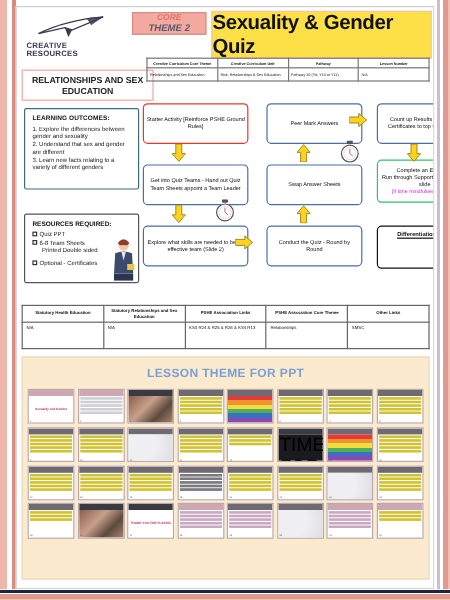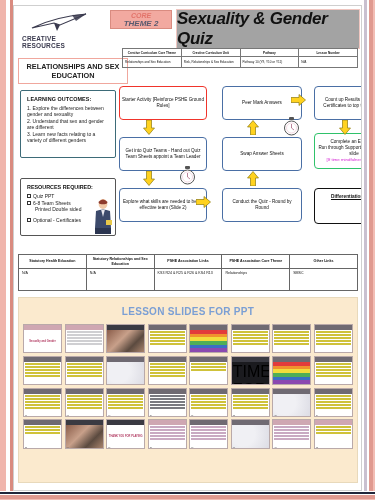--- a/index.html
+++ b/index.html
@@ -36,22 +36,22 @@
            color:#3b3b4f; letter-spacing:.2px; line-height:7px; }
   .core-theme {
     position:absolute; left:94px; top:2px; width:62px; height:19px;
     background:#f2a9a0; border:1px solid #d98b80;
     display:flex; align-items:center; justify-content:center;
   }
   .core-theme span { font-size:8px; font-weight:bold; color:#5a5a6e; line-height:8px; text-align:center; }
   .core-word { display:block; color:#e2746a; font-size:7px; }
   .title-box {
     position:absolute; left:160px; top:1px; width:184px; height:40px;
-    background:#a3a3a3; border:1px solid #f0c6c0;
-    display:flex; align-items:center; justify-content:center;font-style:italic;
+    background:#fde047; border:1px solid #f0c6c0;
+    display:flex; align-items:center; justify-content:center;
   }
   .title-box h1 { font-size:17px; font-weight:bold; color:#111; letter-spacing:-.3px; }
 
   .subject-box {
     position:absolute; left:2px; top:50px; width:110px; height:26px;
     background:#fff; border:1px solid #f0a79d;
     display:flex; align-items:center; justify-content:center; text-align:center;
   }
   .subject-box span { font-size:7.3px; font-weight:bold; color:#222; line-height:9px; }
 
@@ -355,21 +355,21 @@
         <td>N/A</td>
         <td>N/A</td>
         <td>KS3 R24 &amp; R25 &amp; R26 &amp; KS4 R13</td>
         <td>Relationships</td>
         <td>SMSC</td>
       </tr>
         </tbody>
     </table>
 
     <div class="slides-panel">
-      <div class="slides-title">LESSON SLIDES FOR PPT</div>
+      <div class="slides-title">LESSON THEME FOR PPT</div>
       <div class="grid" id="thumb-grid">
           <div class="thumb title">
             <div class="bar pink"></div>
             <div class="body">
               <div class="tt">Sexuality and Gender</div>
             </div>
             <span class="num">1</span>
           </div>
           <div class="thumb ">
             <div class="bar pink"></div>

